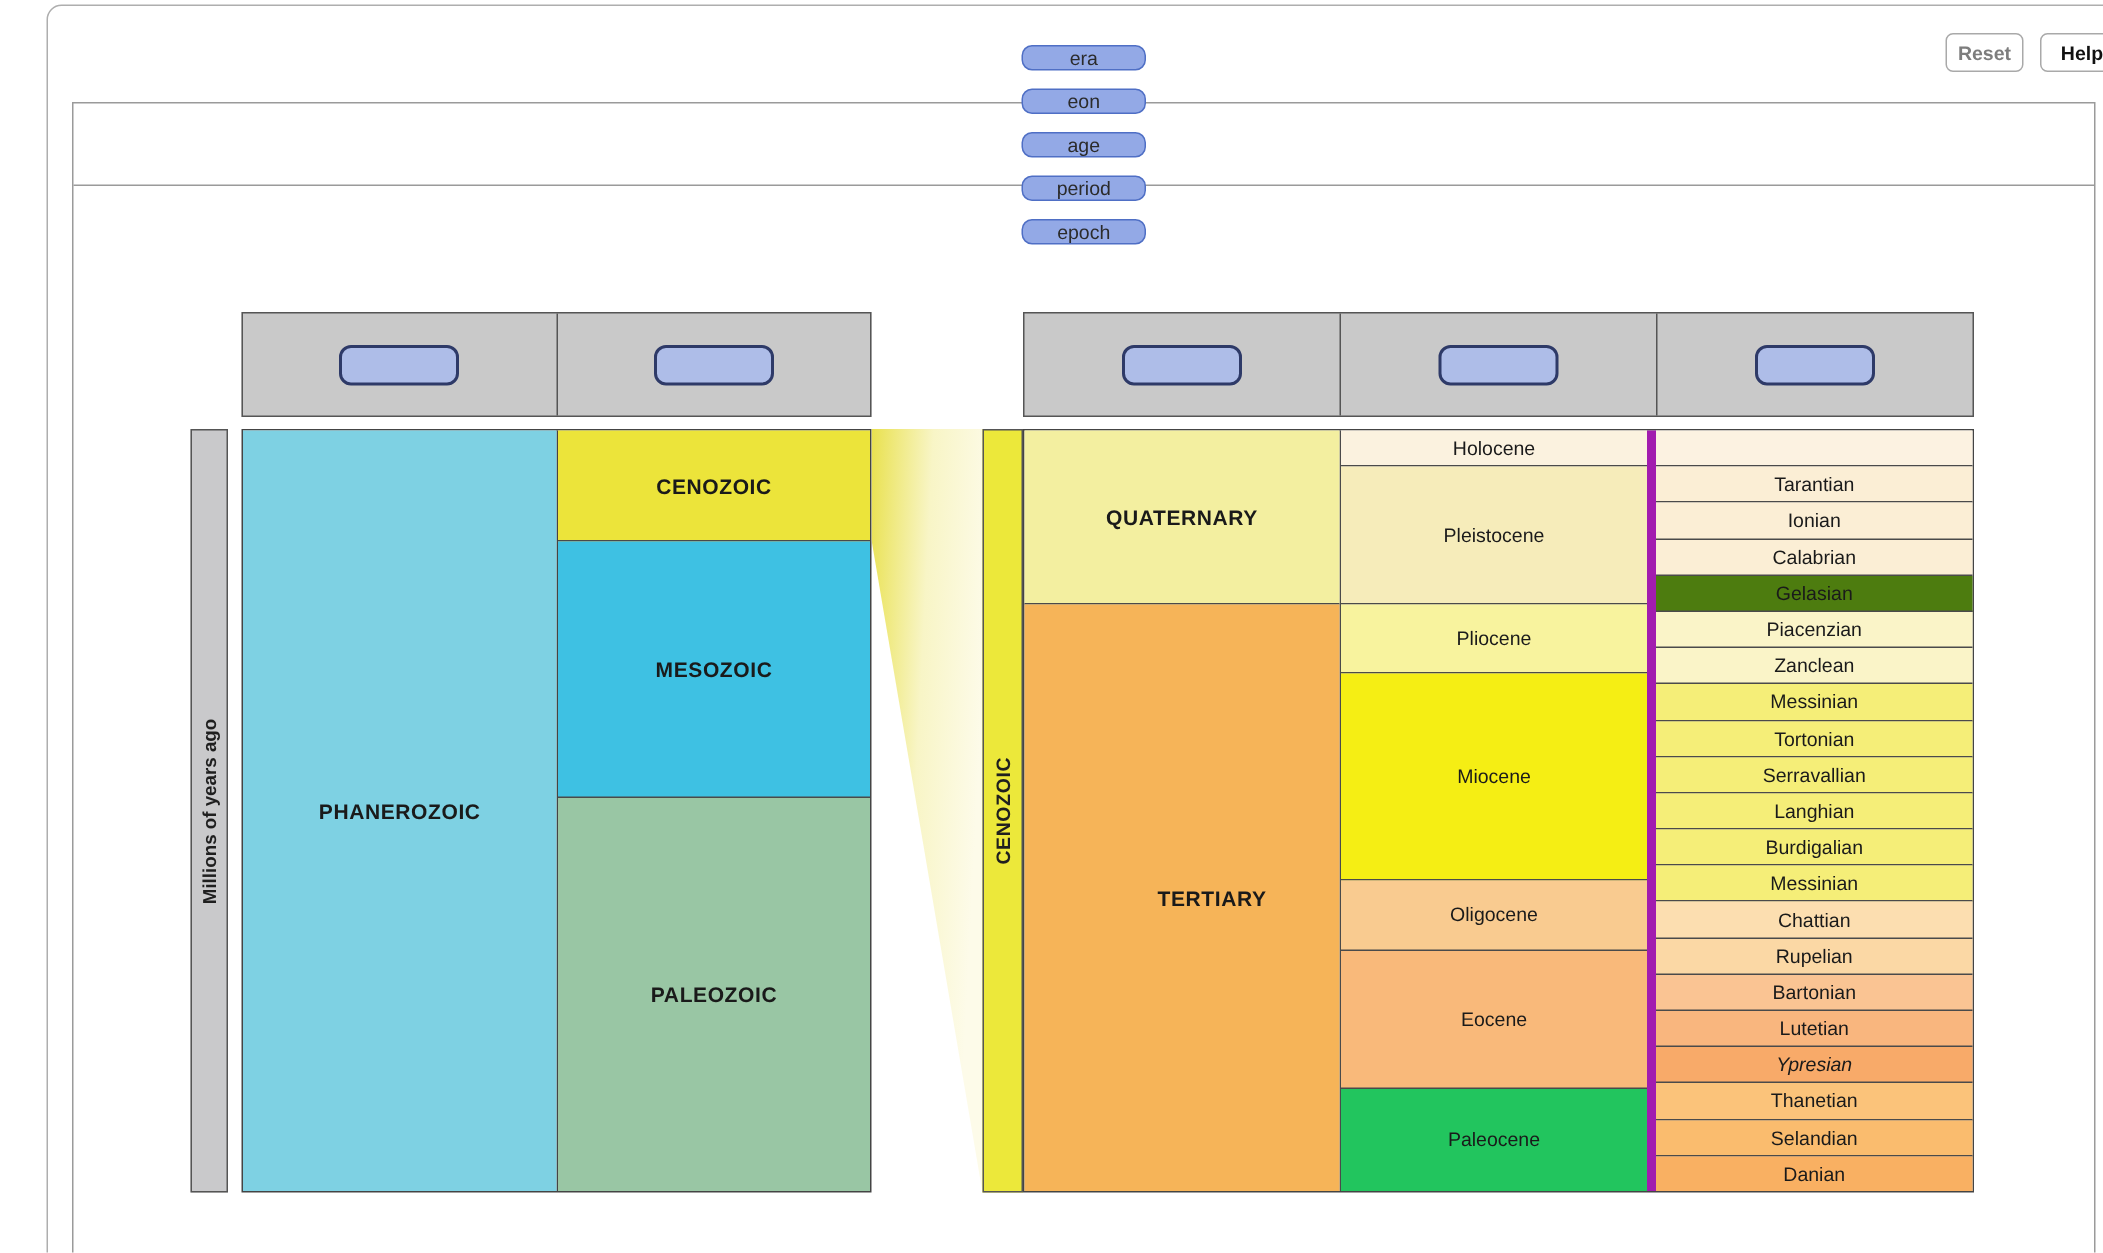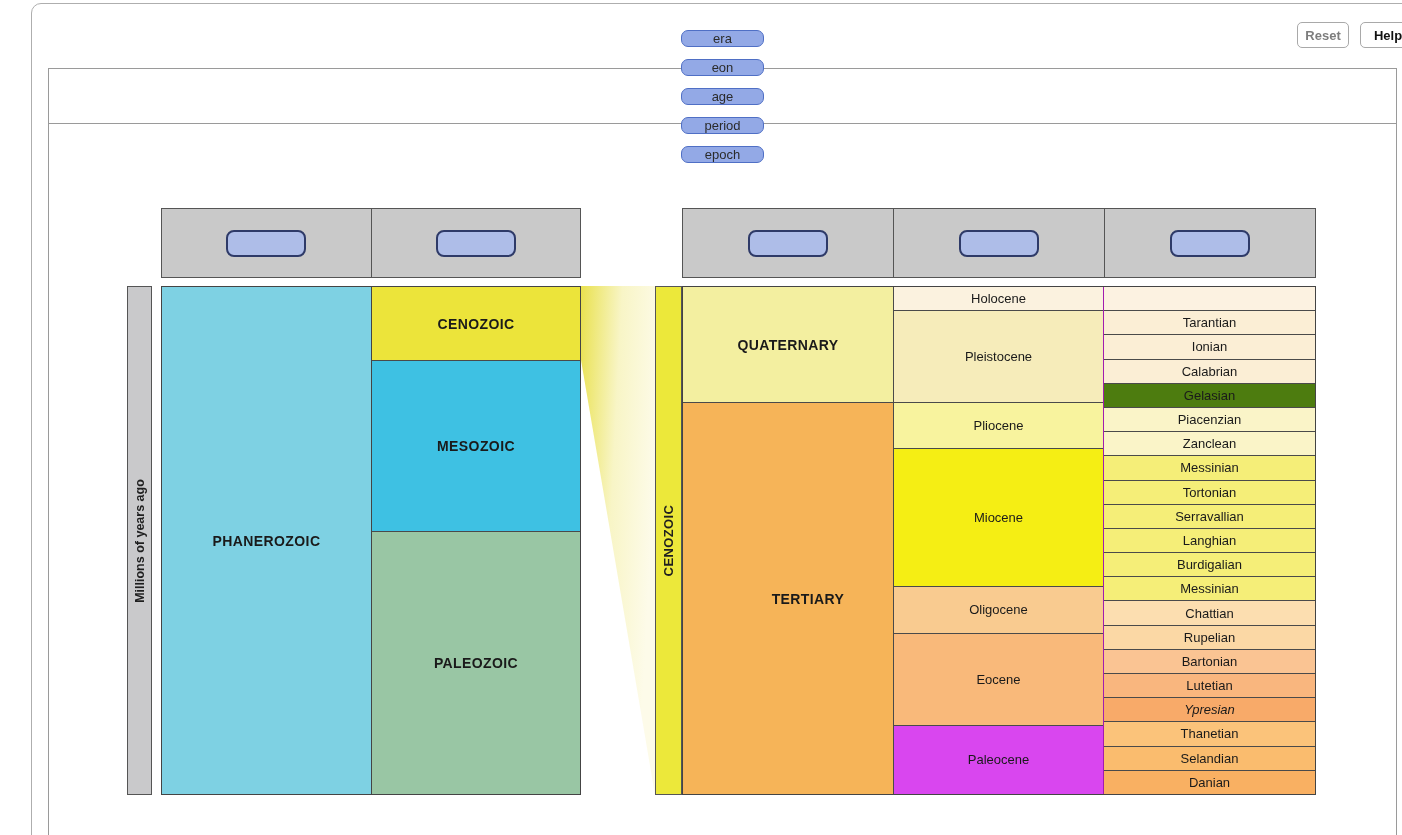--- a/index.html
+++ b/index.html
@@ -78,21 +78,21 @@
   .eon-col{width:210px;border-right:1px solid #444;}
   .era-col{flex:1;}
   
   .wedge{position:absolute;left:581px;top:286px;width:74px;height:509px;}
   
   .right-header{left:682px;top:208px;width:634px;}
   .cz-strip{left:655px;top:286px;width:27px;height:509px;background:#ece83a;}
   .cz-strip span{font-size:13px;}
   .right-body{left:682px;top:286px;width:634px;height:509px;}
   .period-col{width:211px;border-right:1px solid #4a4a4a;}
-  .epoch-col{width:210px;border-right:1px solid #a21caf;}
+  .epoch-col{width:210px;border-right:6px solid #a21caf;}
   .age-col{flex:1;}
 </style>
 </head>
 <body>
 
 <div class="outer-panel"></div>
 
 <button class="top-btn btn-reset">Reset</button>
 <button class="top-btn btn-help">Help</button>
 
@@ -186,21 +186,21 @@
       </div>
       <div class="cell" style="flex-grow: 6; background: rgb(245, 238, 20); justify-content: center;">
         <span class="small-label">Miocene</span>
       </div>
       <div class="cell" style="flex-grow: 2; background: rgb(249, 203, 144);">
         <span class="small-label">Oligocene</span>
       </div>
       <div class="cell" style="flex-grow: 4; background: rgb(249, 185, 122);">
         <span class="small-label">Eocene</span>
       </div>
-      <div class="cell" style="flex-grow: 3; background: #d946ef;">
+      <div class="cell" style="flex-grow: 3; background: #22c55e;">
         <span class="small-label">Paleocene</span>
       </div>
     </div>
   <div class="col age-col">
       <div class="cell" style="flex-grow: 1; background: rgb(252, 242, 225);"></div>
       <div class="cell" style="flex-grow: 1; background: rgb(251, 238, 213);">
         <span class="small-label">Tarantian</span>
       </div>
       <div class="cell" style="flex-grow: 1; background: rgb(251, 238, 213);">
         <span class="small-label">Ionian</span>

